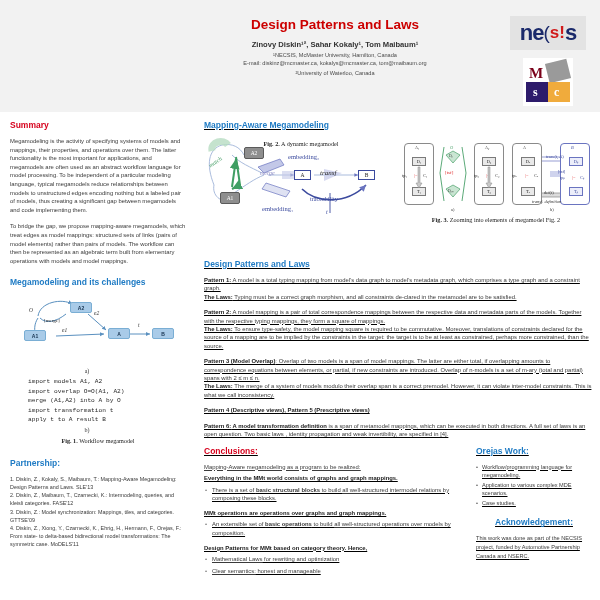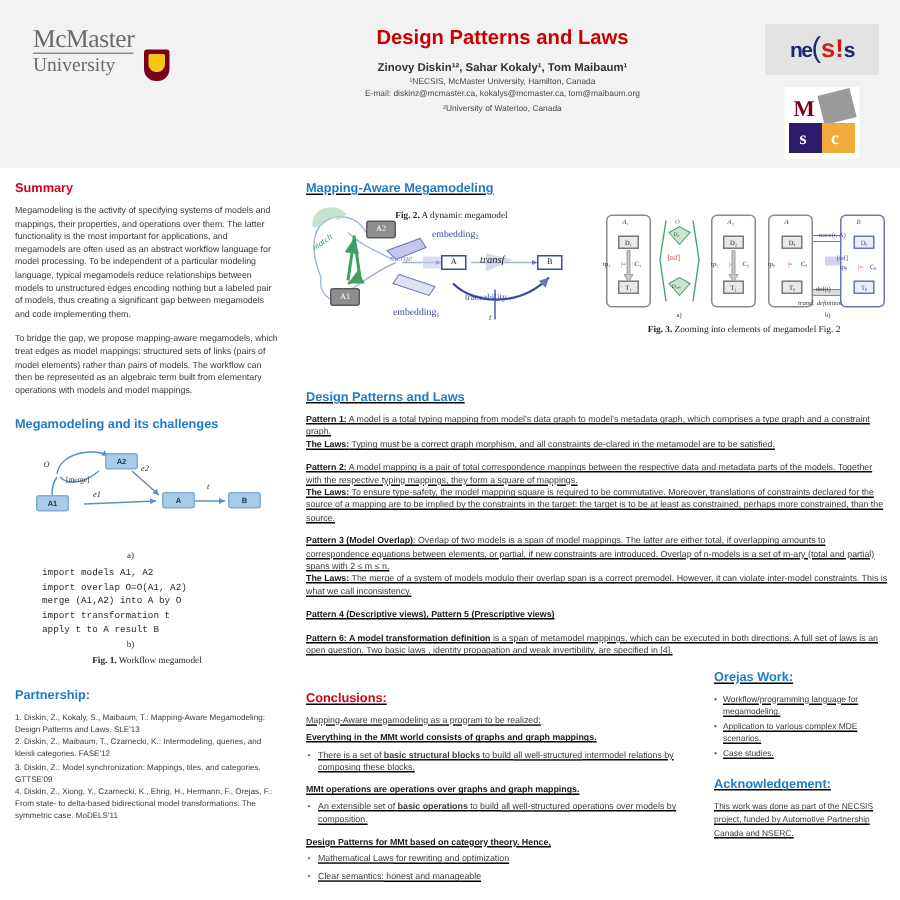--- a/index.html
+++ b/index.html
@@ -53,21 +53,21 @@
   .pauthors {
     margin-top: 7px; font-size: 7.6px; font-weight: bold; color: #333;
   }
   .paffil { font-size: 5.6px; color: #4a4a4a; line-height: 8px; margin-top: 2px; }
   .pemail { font-size: 5.6px; color: #4a4a4a; line-height: 8px; }
 
   #logo-necsis {
     position: absolute; left: 510px; top: 16px; width: 76px; height: 34px;
     background: #e3e3e3; display: flex; align-items: center; justify-content: center;
   }
-  .nec-text { font-size: 14px; font-weight: bold; color: #1b2a6b; letter-spacing: -1px; }
+  .nec-text { font-size: 22px; font-weight: bold; color: #1b2a6b; letter-spacing: -1px; }
   .nec-arc { color: #1b2a6b; font-size: 19px; }
   .nec-red { color: #d11a1a; font-size: 17px; font-weight: bold; }
   #logo-msc {
     position: absolute; left: 523px; top: 58px; width: 50px; height: 48px;
     background: #ffffff;
   }
   .msc-m { position: absolute; left: 6px; top: 7px; font-family: "Liberation Serif", serif;
            font-size: 15px; font-weight: bold; color: #7a0019; }
   .msc-grey { position: absolute; left: 24px; top: 3px; width: 22px; height: 20px;
               background: #9a9a9a; transform: rotate(-14deg); }
@@ -149,43 +149,38 @@
   .smtxt.blue { color: #3b4a9e; }
   .smtxt.green { color: #4aa06a; }
   .smtxt.red { color: #e03030; }
 
   
   .pat { font-size: 5.9px; line-height: 8.4px; color: #3a3a3a; margin: 0 0 7px 0; }
   .pat b { color: #1a1a1a; }
 
   
   #bottomrow { position: relative; width: 388px; margin-top: 2px; display: flex; gap: 10px; }
-  #concl { width: 262px; margin-top: 14px; }
+  #concl { width: 262px; }
   #future { width: 116px; }
   .ul { text-decoration: underline; }
   .c-line { font-size: 5.9px; line-height: 8.6px; color: #3a3a3a; margin: 0 0 3px 0; }
   .c-bullet { font-size: 5.9px; line-height: 8.6px; color: #3a3a3a;
               margin: 0 0 3px 0; padding-left: 8px; position: relative; }
   .c-bullet::before { content: "\2022"; position: absolute; left: 1px; color: #777; }
   .f-bullet { font-size: 5.6px; line-height: 8.6px; color: #3a3a3a;
               margin: 0 0 1px 0; padding-left: 6px; position: relative; }
   .f-bullet::before { content: "\2022"; position: absolute; left: 0px; color: #555; }
 </style>
 </head>
 <body>
 
 <div id="poster">
 
   <div id="header">
 
-    <div id="logo-mcmaster">
-      <span class="mcm-word1">McMaster</span>
-      <span class="mcm-word2">University</span>
-      <span class="mcm-shield"></span>
-    </div>
 
     <div id="title-block">
       <div class="ptitle">Design Patterns and Laws</div>
       <div class="pauthors">Zinovy Diskin¹², Sahar Kokaly¹, Tom Maibaum¹</div>
       <div class="paffil">¹NECSIS, McMaster University, Hamilton, Canada</div>
       <div class="pemail">E-mail: diskinz@mcmaster.ca, kokalys@mcmaster.ca,  tom@maibaum.org</div>
       <div class="paffil">²University of Waterloo, Canada</div>
     </div>
 
     <div id="logo-necsis">
@@ -404,18 +399,18 @@
         <div class="c-bullet"><span class="ul">Mathematical Laws</span><span> for rewriting and optimization</span></div>
         <div class="c-bullet"><span class="ul">Clear semantics:</span><span> honest and manageable</span></div>
       </div>
 
       <div id="future">
         <h2 class="sec-blue">Orejas Work:</h2>
         <div class="f-bullet">Workflow/programming language for megamodeling.</div>
         <div class="f-bullet">Application to various complex MDE scenarios.</div>
         <div class="f-bullet">Case studies.</div>
 
-        <h2 class="sec-blue" style="margin-top:10px;">Acknowledgement:</h2>
+        <h2 class="sec-blue" style="margin-top:10px;text-align:center;">Acknowledgement:</h2>
         <div class="c-line" style="font-size:5.6px;">This work was done as part of the NECSIS project, funded by Automotive Partnership Canada and NSERC.</div>
       </div>
     </div>
   </div>
 </div>
 
 </body></html>

